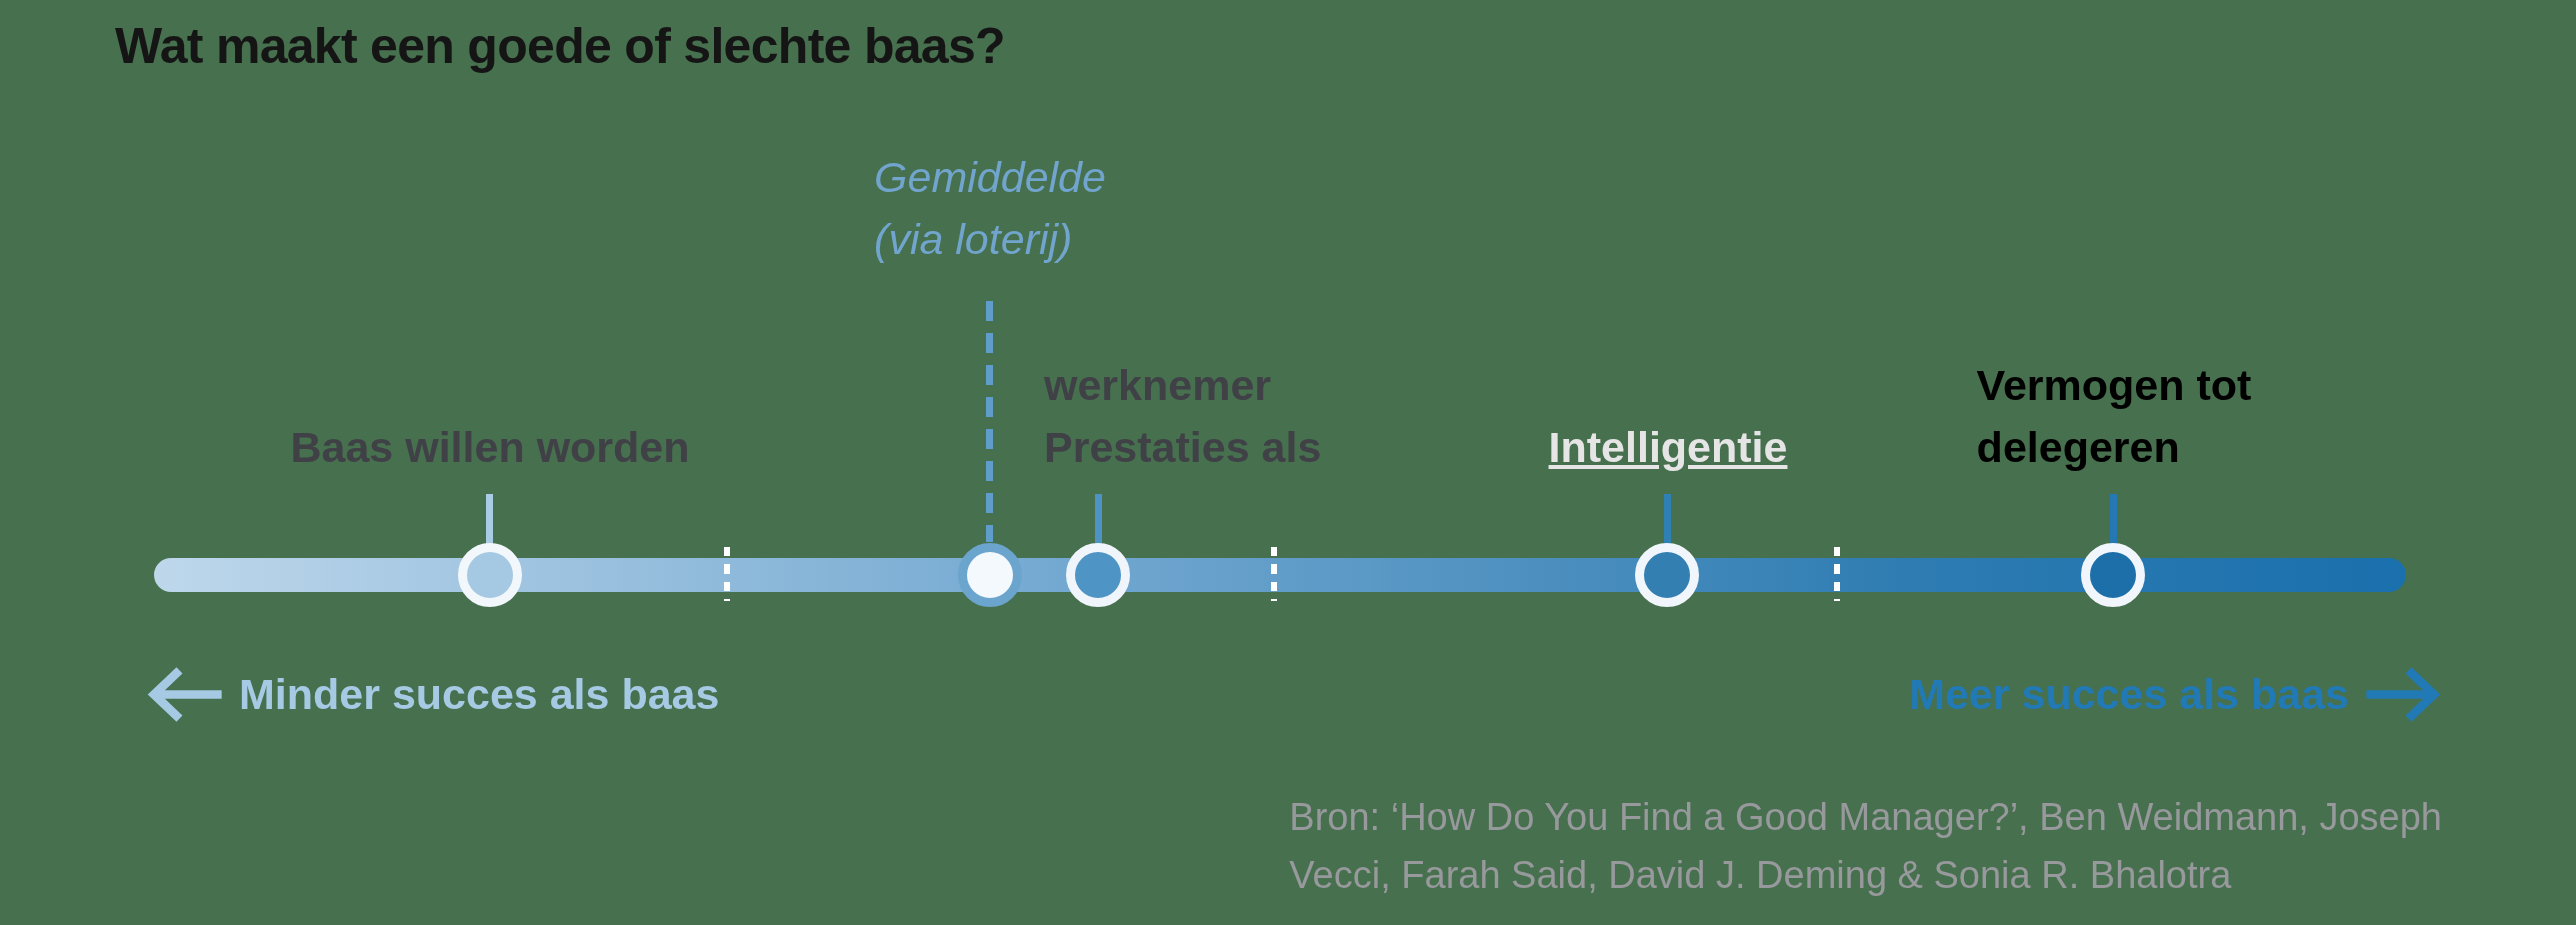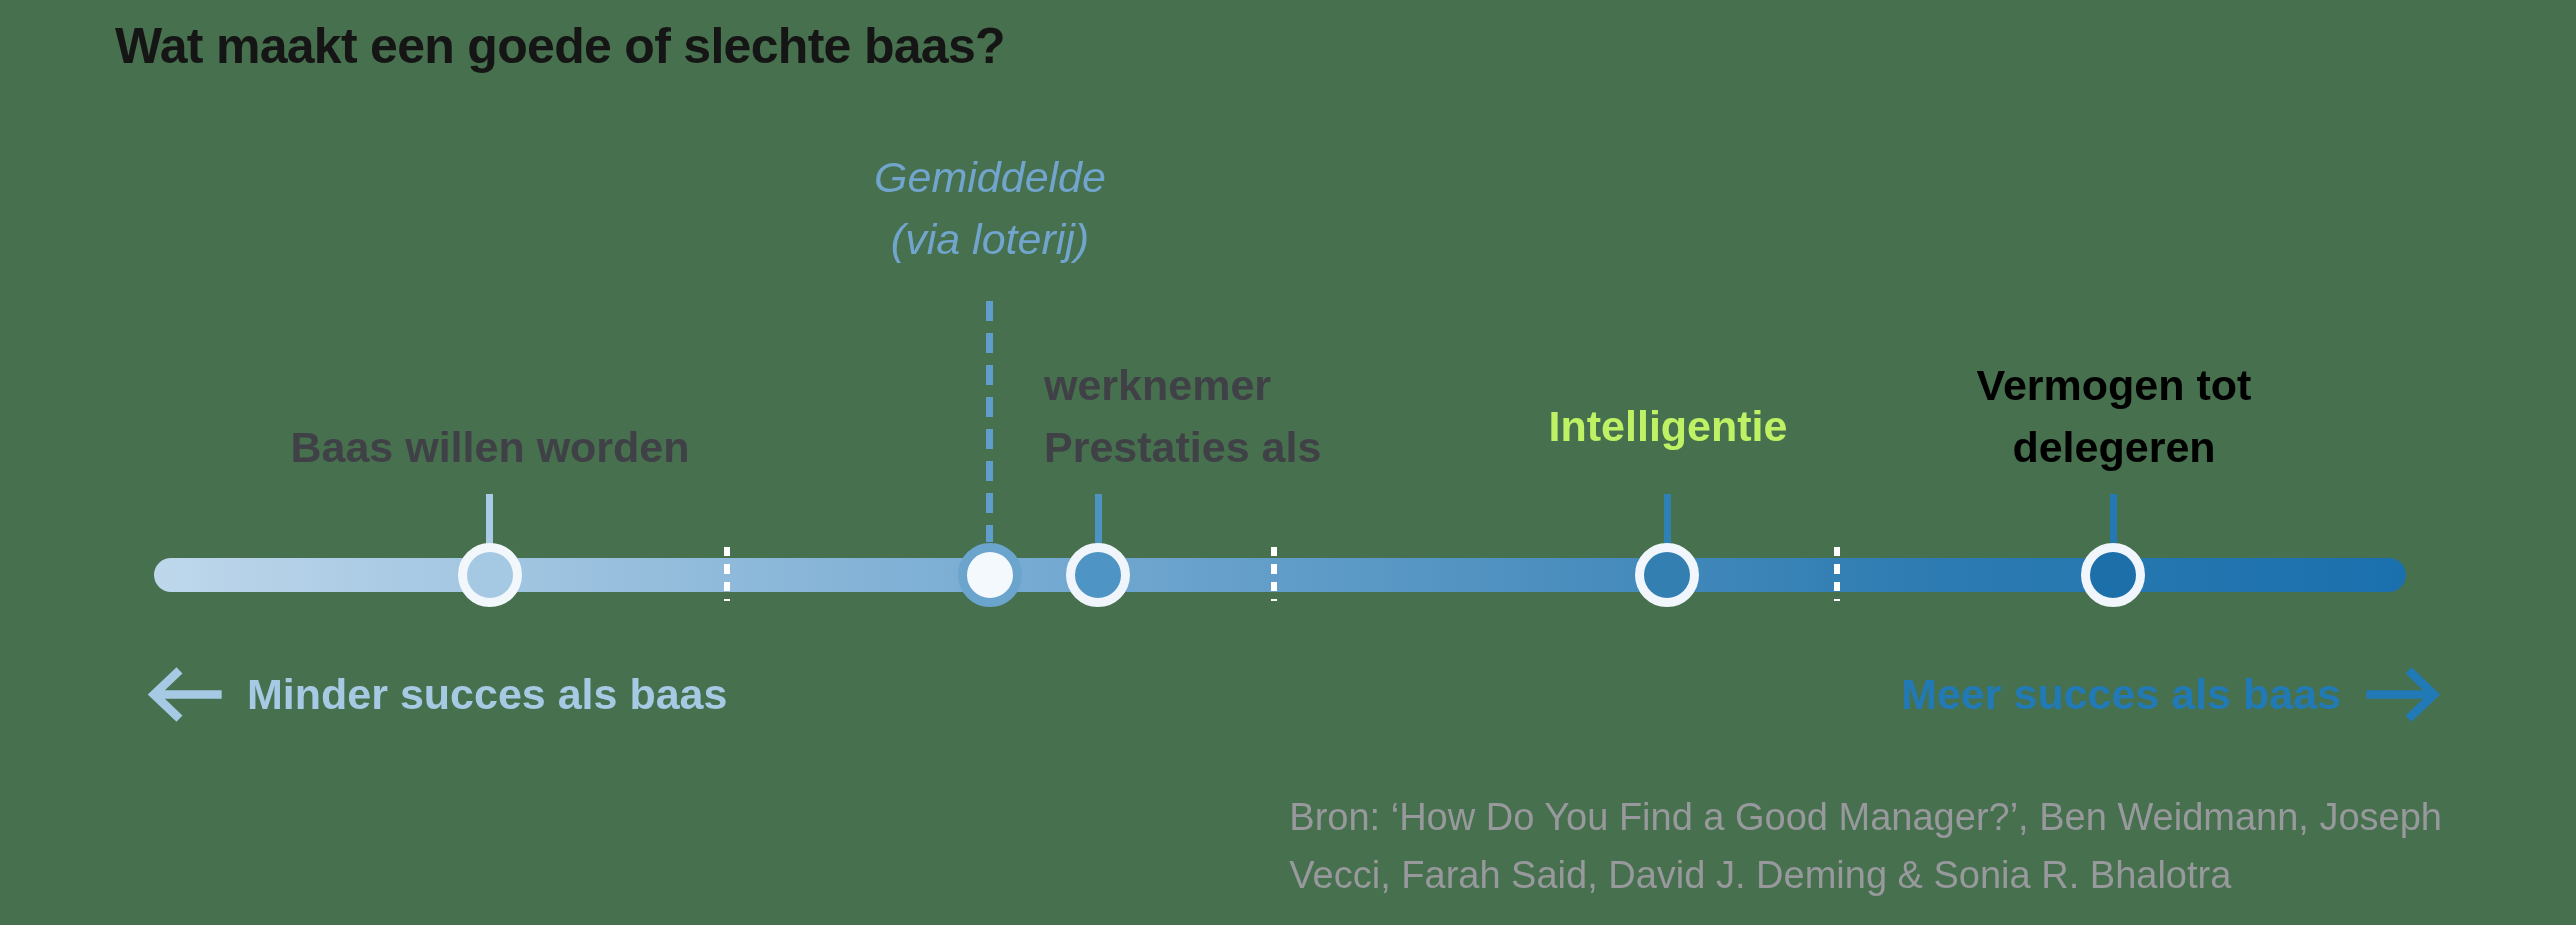--- a/index.html
+++ b/index.html
@@ -42,27 +42,27 @@
 
   .marker {
     position: absolute; width: 46px; height: 46px;
     border: 9.4px solid; border-radius: 50%;
     box-sizing: content-box;
   }
 
   .pt-label {
     position: absolute;
     font-size: 43px; font-weight: 700; line-height: 62px;
-    text-align: center; white-space: nowrap;
+    white-space: nowrap;
   }
   .pt-label.italic { font-style: italic; font-weight: 400; }
 
   .axis-row-item {
     position: absolute; top: 665px;
-    display: flex; align-items: center; gap: 24px;
+    display: flex; align-items: center; gap: 16px;
     font-size: 43px; font-weight: 700; white-space: nowrap;
   }
   .axis-left  { left: 146px;  color: var(--axisl, #a6c9e4); }
   .axis-right { right: 134px; color: var(--axisr, #2179b5); }
   .arrow-svg { display: block; }
 
   .source {
     position: absolute; right: 134px; top: 789px;
     text-align: left;
     font-size: 38px; line-height: 1.52;
@@ -94,21 +94,21 @@
         <div>Baas willen worden</div>
       </div>
       <div class="connector" style="left: 1095px; top: 494px; height: 52px; background: rgb(77, 148, 196);"></div>
       <div class="marker" style="left: 1066px; top: 543px; background: rgb(78, 148, 196); border-color: rgb(239, 245, 251);"></div>
       <div class="pt-label" style="color: rgb(63, 65, 70); bottom: 448px; left: 1044px; text-align: left;">
         <div>werknemer</div>
         <div>Prestaties als</div>
       </div>
       <div class="connector" style="left: 1664px; top: 494px; height: 52px; background: rgb(46, 128, 181);"></div>
       <div class="marker" style="left: 1635px; top: 543px; background: rgb(52, 127, 178); border-color: rgb(240, 246, 252);"></div>
-      <div class="pt-label" style="color: #bef264; bottom: 469px; left: 1668px; transform: translateX(-50%);">
+      <div class="pt-label" style="color: #e5e5e5; bottom: 448px; left: 1668px; transform: translateX(-50%); text-decoration: underline;">
         <div>Intelligentie</div>
       </div>
       <div class="connector" style="left: 2110px; top: 494px; height: 52px; background: rgb(36, 120, 179);"></div>
       <div class="marker" style="left: 2081px; top: 543px; background: rgb(29, 111, 169); border-color: rgb(240, 246, 252);"></div>
       <div class="pt-label" style="color: #000000; bottom: 448px; left: 2114px; transform: translateX(-50%);">
         <div>Vermogen tot</div>
         <div>delegeren</div>
       </div>
     </div>
 

